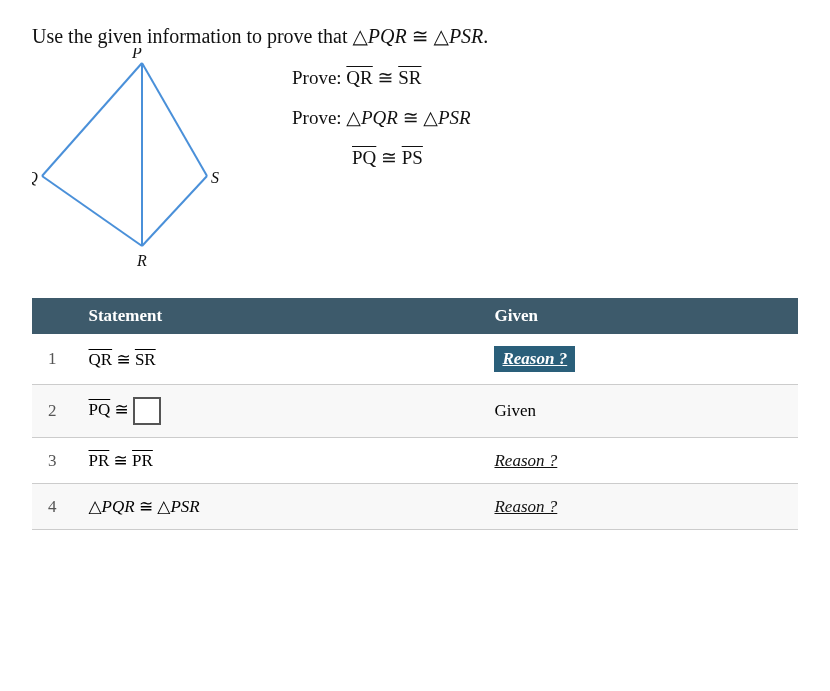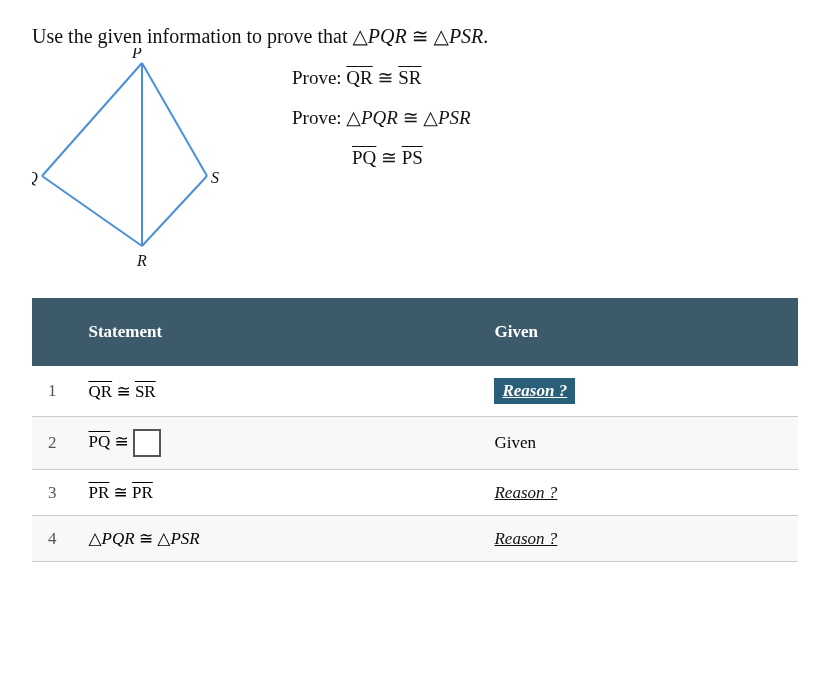--- a/index.html
+++ b/index.html
@@ -47,21 +47,21 @@
       width: 100%;
       border-collapse: collapse;
       margin-top: 10px;
       font-size: 17px;
     }
     .proof-table thead tr {
       background: #3d5a6b;
       color: #ffffff;
     }
     .proof-table thead th {
-      padding: 24px 16px;
+      padding: 8px 16px;
       text-align: left;
       font-weight: 600;
       font-size: 17px;
     }
     .proof-table tbody tr {
       background: #ffffff;
       border-bottom: 1px solid #cccccc;
     }
     .proof-table tbody tr:nth-child(even) {
       background: #f8f8f8;

